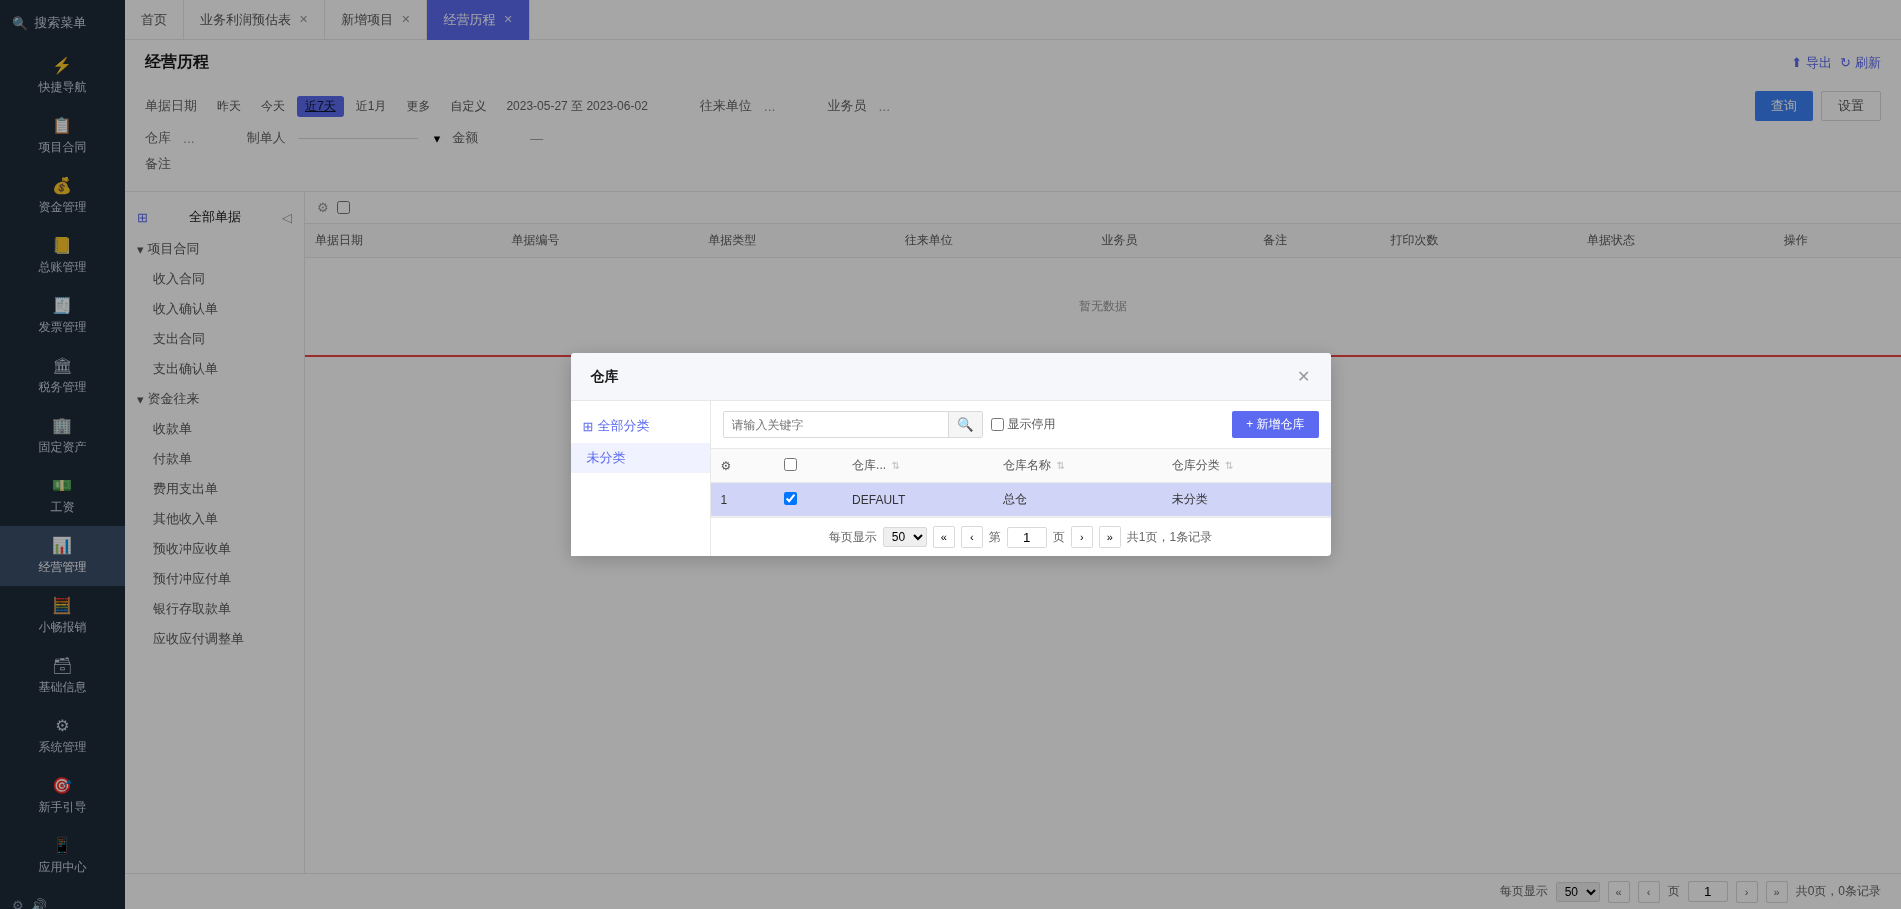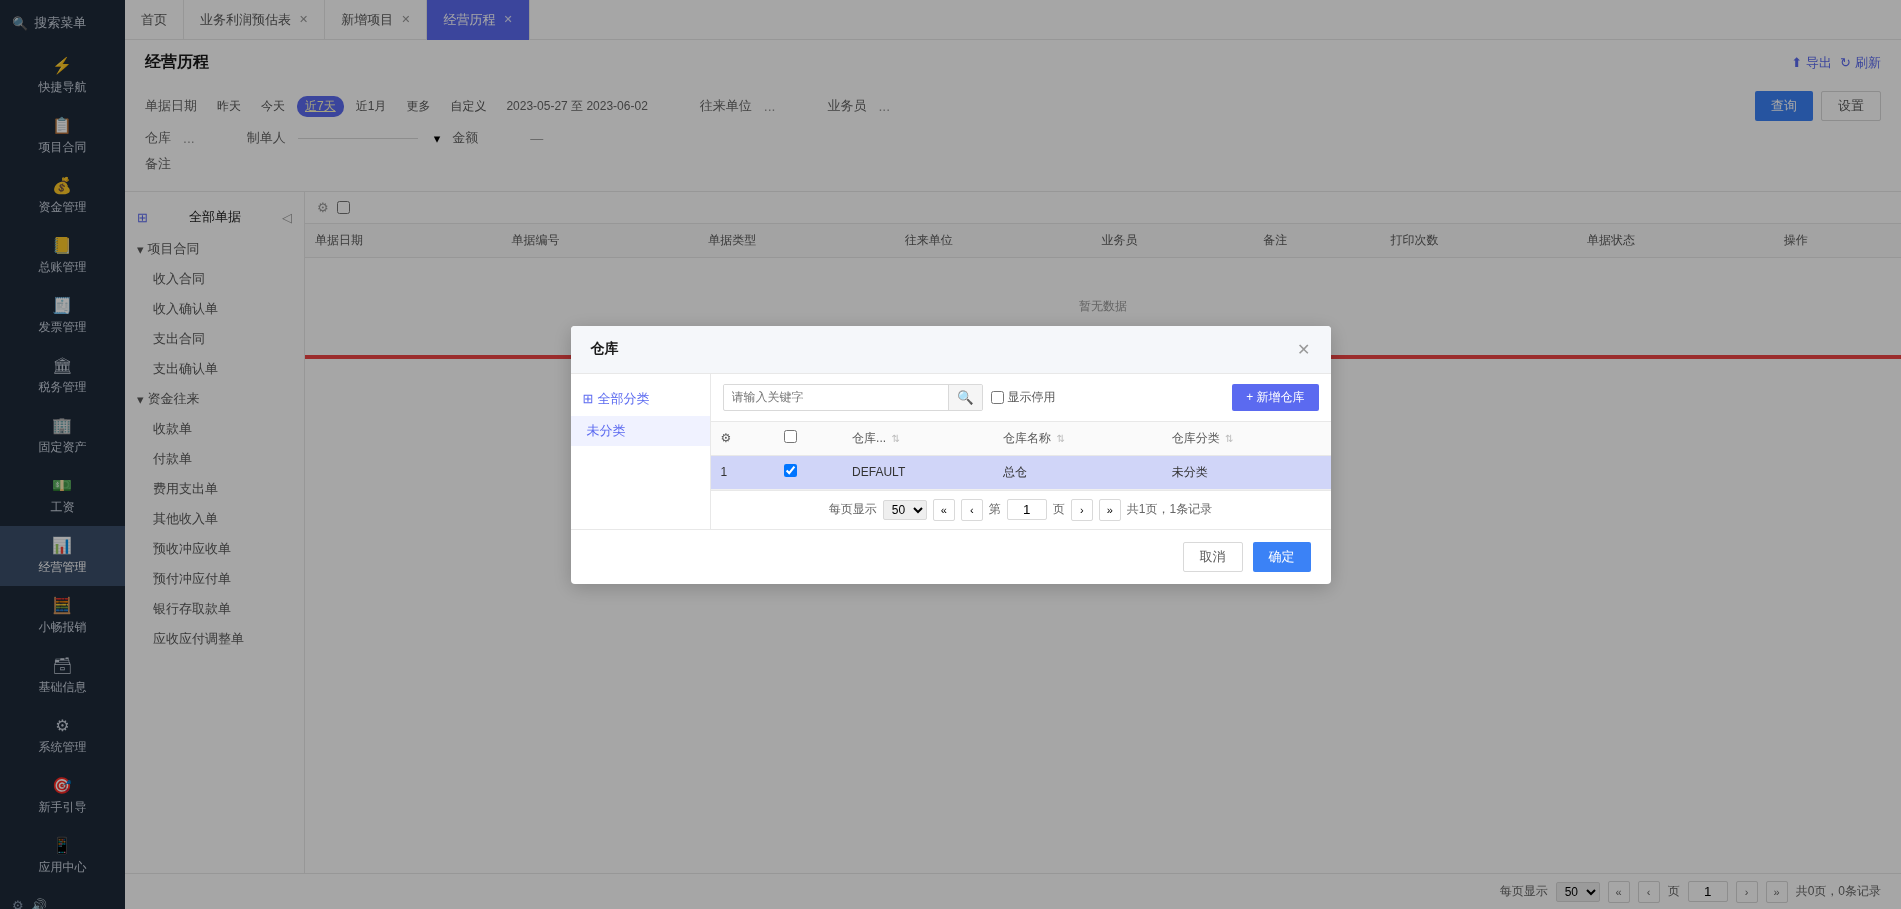--- a/index.html
+++ b/index.html
@@ -58,21 +58,21 @@
 
     
     .filter-area {
       background: #fff; padding: 10px 20px; flex-shrink: 0;
       border-bottom: 1px solid #e8e8e8;
     }
     .filter-row { display: flex; align-items: center; gap: 12px; margin-bottom: 8px; flex-wrap: wrap; }
     .filter-label { color: #666; font-size: 13px; white-space: nowrap; }
     .filter-date-options { display: flex; gap: 4px; align-items: center; }
     .date-opt { padding: 2px 8px; border-radius: 2px; cursor: pointer; font-size: 12px; color: #595959; }
-    .date-opt.active { background: #5b6af0; color: #fef9c3; border-radius: 10px; text-decoration: underline; }
+    .date-opt.active { background: #5b6af0; color: #0f172a; border-radius: 3px; text-decoration: underline; }
     .filter-dots { color: #999; font-size: 14px; cursor: pointer; }
     .filter-actions { display: flex; gap: 8px; margin-left: auto; }
     .btn-primary { background: #3b82f6; color: #fff; border: none; border-radius: 2px; padding: 5px 16px; cursor: pointer; font-size: 13px; }
     .btn-default { background: #fff; color: #595959; border: 1px solid #d9d9d9; border-radius: 2px; padding: 5px 16px; cursor: pointer; font-size: 13px; }
 
     
     .content-area {
       display: flex; flex: 1; overflow: hidden;
     }
 
@@ -92,21 +92,21 @@
     .right-panel {
       flex: 1; display: flex; flex-direction: column; overflow: hidden; background: #f0f2f5;
     }
     .table-toolbar {
       display: flex; align-items: center; gap: 8px; padding: 8px 12px;
       background: #fff; border-bottom: 1px solid #e8e8e8;
     }
     .table-container { flex: 1; overflow: auto; background: #fff; }
     table { width: 100%; border-collapse: collapse; font-size: 12px; }
     th { background: #fafafa; border-bottom: 1px solid #e8e8e8; padding: 8px 10px; text-align: left; color: #595959; font-weight: normal; white-space: nowrap; }
-    td { padding: 8px 10px; border-bottom: 4px solid #ef4444; color: #333; }
+    td { padding: 8px 10px; border-bottom: 2px solid #ef4444; color: #333; }
     .page-input { width: 40px; border: 1px solid #d9d9d9; border-radius: 2px; text-align: center; padding: 2px 4px; }
     .page-btn { border: 1px solid #d9d9d9; background: #fff; border-radius: 2px; width: 22px; height: 22px; cursor: pointer; display: flex; align-items: center; justify-content: center; font-size: 11px; }
     .page-select { border: 1px solid #d9d9d9; border-radius: 2px; padding: 1px 4px; font-size: 12px; }
 
     
     .overlay {
       position: fixed; top: 0; left: 0; width: 1901px; height: 909px;
       background: rgba(0,0,0,0.35); z-index: 100;
       display: flex; align-items: center; justify-content: center;
     }
@@ -462,18 +462,14 @@
           <span>第</span>
           <input class="page-input" value="1" style="">
           <span>页</span>
           <button class="page-btn">›</button>
           <button class="page-btn">»</button>
           <span>共1页，1条记录</span>
         </div>
       </div>
     </div>
 
-    <div class="modal-footer-actions">
-      <button class="btn-default">取消</button>
-      <button class="btn-primary">确定</button>
-    </div>
   </div>
 </div>
 
 </body></html>

